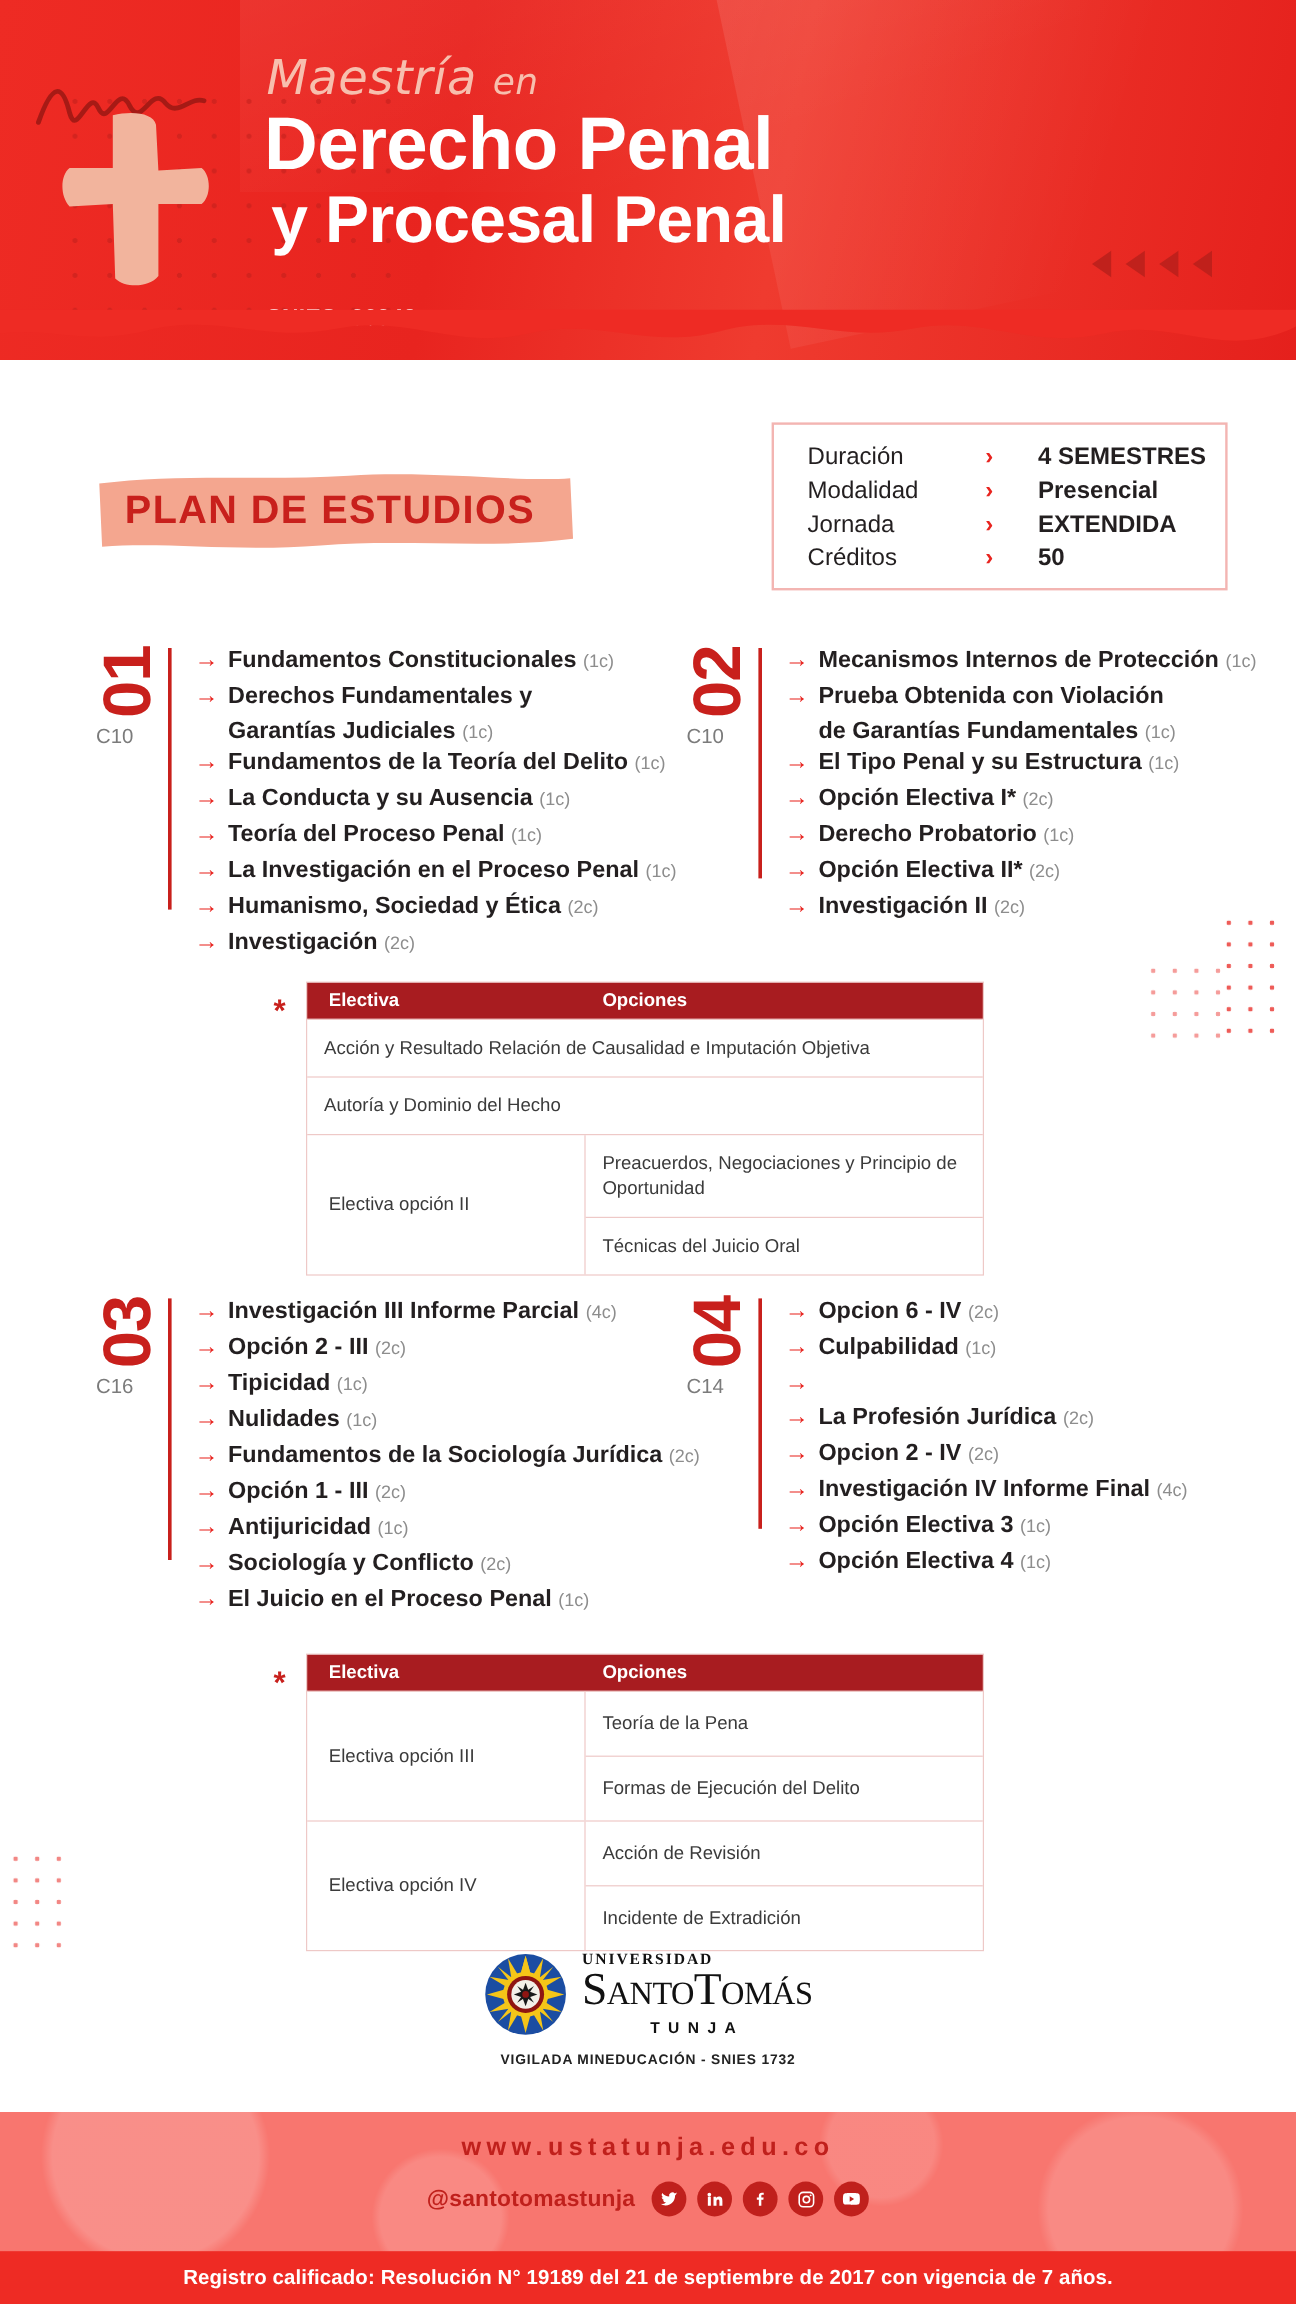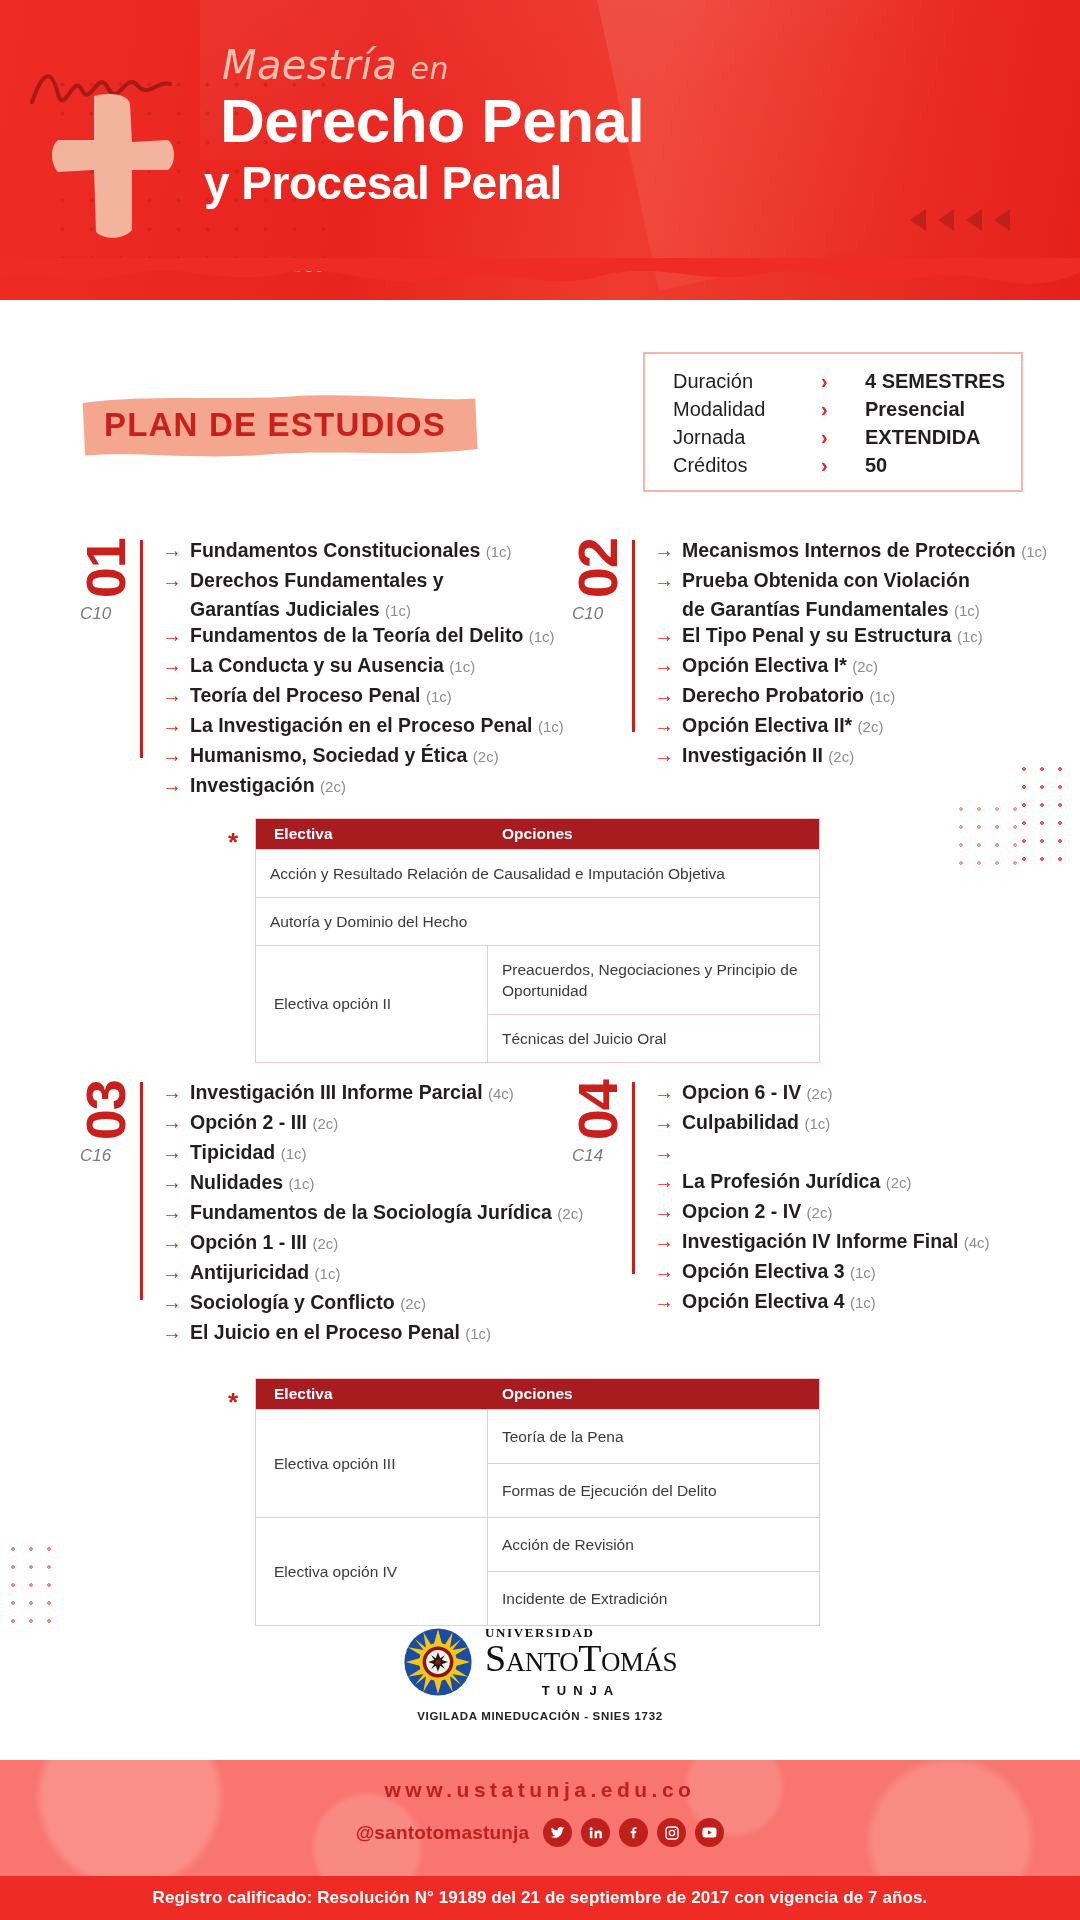--- a/index.html
+++ b/index.html
@@ -28,21 +28,21 @@
   .arrows-deco{position:absolute;right:30px;top:205px;width:140px;height:30px;
     display:flex;gap:12px;align-items:center;}
   .arrows-deco span{width:0;height:0;border-top:11px solid transparent;
     border-bottom:11px solid transparent;border-right:16px solid #b8201b;opacity:.85;}
 
   .h-kicker{position:absolute;left:222px;top:42px;font-size:40px;color:#f7bfae;
     font-style:italic;font-weight:300;letter-spacing:.4px;font-family:"DejaVu Sans",sans-serif;}
   .h-kicker .en{font-size:30px;font-style:italic;font-weight:400;}
   .h-title1{position:absolute;left:220px;top:90px;font-size:62px;line-height:62px;
     font-weight:700;color:#ffffff;letter-spacing:-.5px;}
-  .h-title2{position:absolute;left:204px;top:152px;font-size:46px;line-height:62px;
+  .h-title2{position:absolute;left:226px;top:152px;font-size:55px;line-height:62px;
     font-weight:700;color:#ffffff;letter-spacing:-.5px;}
   .h-snies{position:absolute;left:222px;top:255px;font-size:19px;font-weight:700;
     color:#ffffff;letter-spacing:.3px;}
 
   
   .plan-wrap{position:absolute;left:78px;top:392px;}
   .plan-brush{position:relative;display:inline-block;padding:14px 34px 16px 26px;}
   .plan-brush-bg{position:absolute;left:0;top:0;width:100%;height:100%;}
   .plan-text{position:relative;font-size:33px;font-weight:700;color:#c8201c;letter-spacing:1.2px;}
 
@@ -53,21 +53,21 @@
   .info-label{width:148px;font-size:20px;color:#231f20;font-weight:400;}
   .info-chev{width:44px;font-size:20px;color:#e8241f;font-weight:700;}
   .info-value{font-size:20px;color:#231f20;font-weight:700;}
 
   
   .sem{position:absolute;}
   .sem-num{position:absolute;left:0;top:0;width:58px;}
   .sem-num-txt{font-size:56px;font-weight:700;color:#c8201c;line-height:1;
     writing-mode:vertical-rl;transform:rotate(180deg);letter-spacing:-1px;}
   .sem-cred{font-size:17px;color:#7b7b7b;font-weight:400;margin-top:6px;
-    text-align:left;padding-left:2px;font-style:italic;}
+    text-align:left;padding-left:2px;}
   .sem-rule{position:absolute;left:62px;top:2px;width:3px;background:#c8201c;}
   .sem-list{position:absolute;left:84px;top:0;width:430px;}
   .sem-li{display:flex;align-items:flex-start;margin-bottom:4px;line-height:25px;}
   .sem-arrow{color:#e8241f;font-size:20px;font-weight:700;margin-right:8px;flex:none;
     line-height:25px;}
   .sem-txt{font-size:19.5px;font-weight:700;color:#231f20;line-height:25px;text-align:right;}
   .sem-txt .c{font-size:15px;font-weight:400;color:#8d8d8d;}
   .sem-sub{font-size:19.5px;font-weight:700;color:#231f20;line-height:25px;
     padding-left:28px;}
   .sem-sub .c{font-size:15px;font-weight:400;color:#8d8d8d;}

